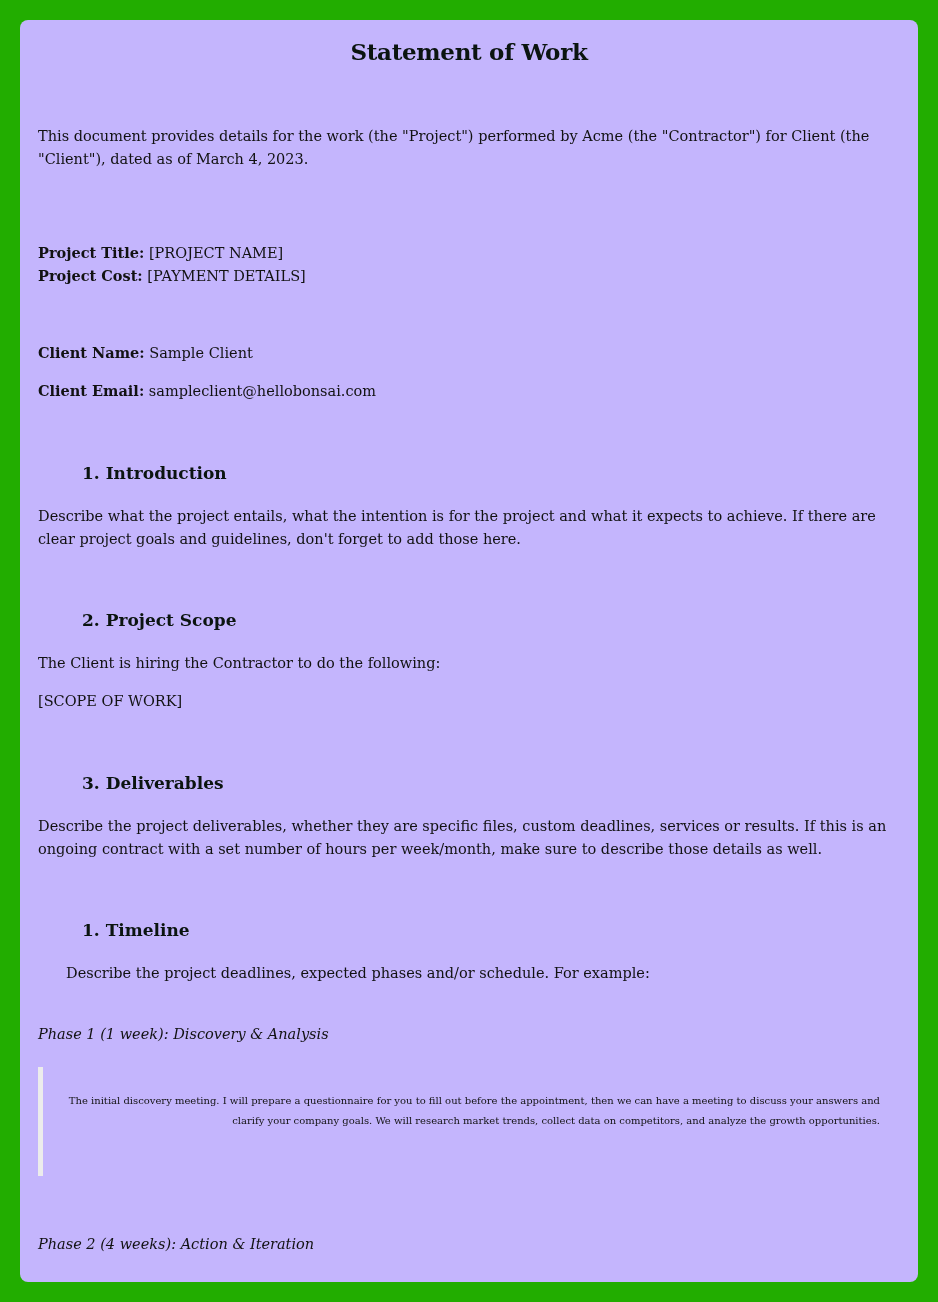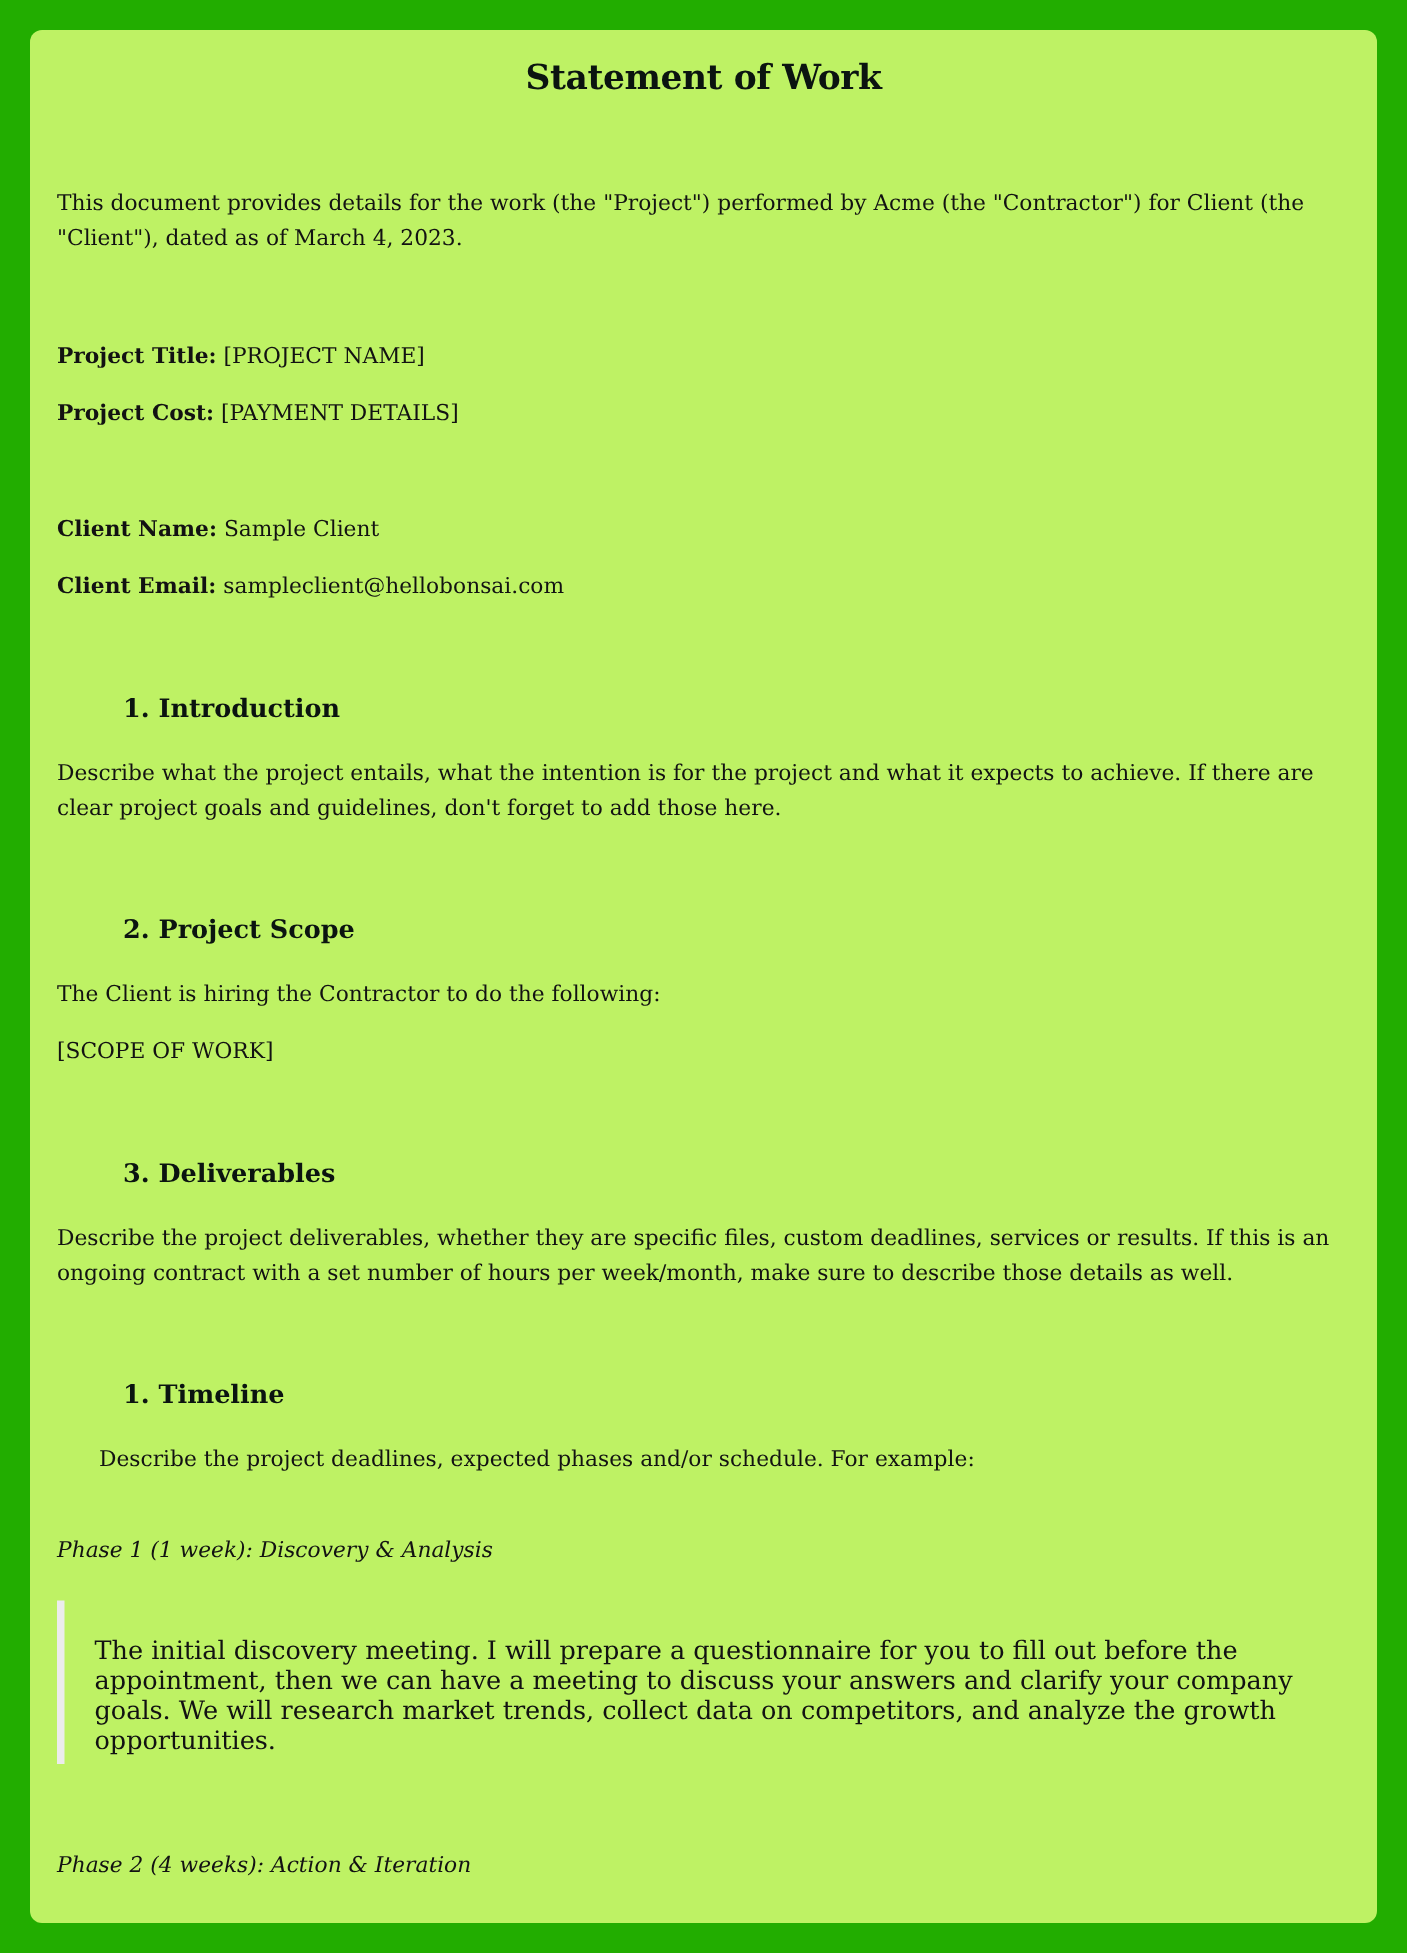--- a/index.html
+++ b/index.html
@@ -14,21 +14,21 @@
       position: relative;
       font-family: "DejaVu Serif", "Liberation Serif", serif;
       color: #111;
     }
     .card {
       position: absolute;
       left: 20px;
       top: 20px;
       width: 898px;
       height: 1262px;
-      background: #bef264;
+      background: #c4b5fd;
       border-radius: 8px;
       overflow: hidden;
       box-sizing: border-box;
       padding: 0 18px;
     }
     .doc-title {
       text-align: center;
       font-size: 23px;
       font-weight: bold;
       margin: 0;
@@ -77,35 +77,36 @@
       left: 18px;
       right: 18px;
       top: 1047px;
       height: 109px;
       border-left: 5px solid #ececec;
       box-sizing: border-box;
       padding: 24px 20px 0 20px;
     }
     .quote p {
       margin: 0;
-      font-size: 17px;
+      font-size: 10px;
       line-height: 20px;
       color: #121212;
+      text-align: right;
     }
   </style>
 </head>
 <body>
 
 <div class="card">
 
   <h1 class="doc-title">Statement of Work</h1>
 
   <p class="abs p" style="top:105px;">This document provides details for the work (the "Project") performed by Acme (the "Contractor") for Client (the "Client"), dated as of March 4, 2023.</p>
 
-  <p class="abs field" style="top:207px;">
+  <p class="abs field" style="top:222px;">
     <span class="lbl">Project Title:</span>
     <span>[PROJECT NAME]</span>
   </p>
   <p class="abs field" style="top:245px;">
     <span class="lbl">Project Cost:</span>
     <span>[PAYMENT DETAILS]</span>
   </p>
 
   <p class="abs field" style="top:322px;">
     <span class="lbl">Client Name:</span>

